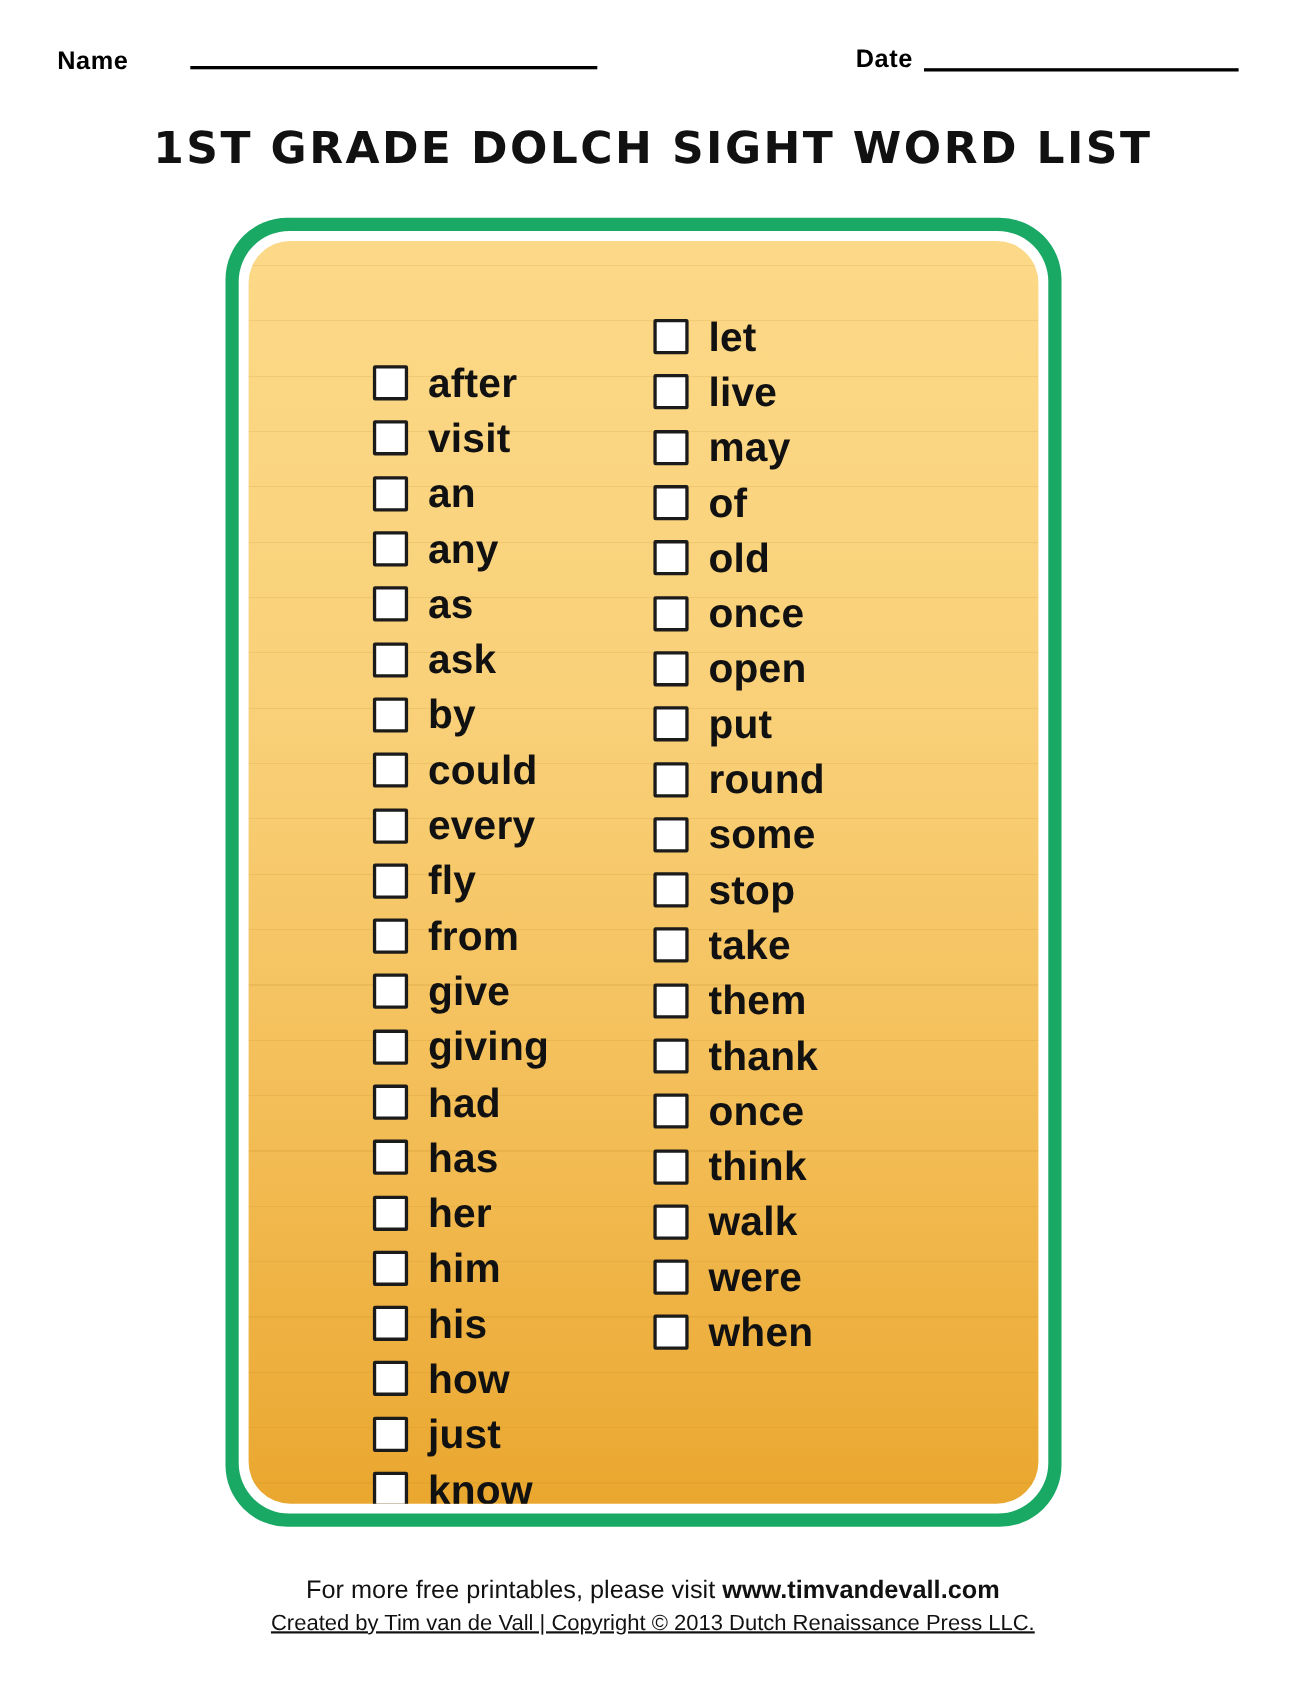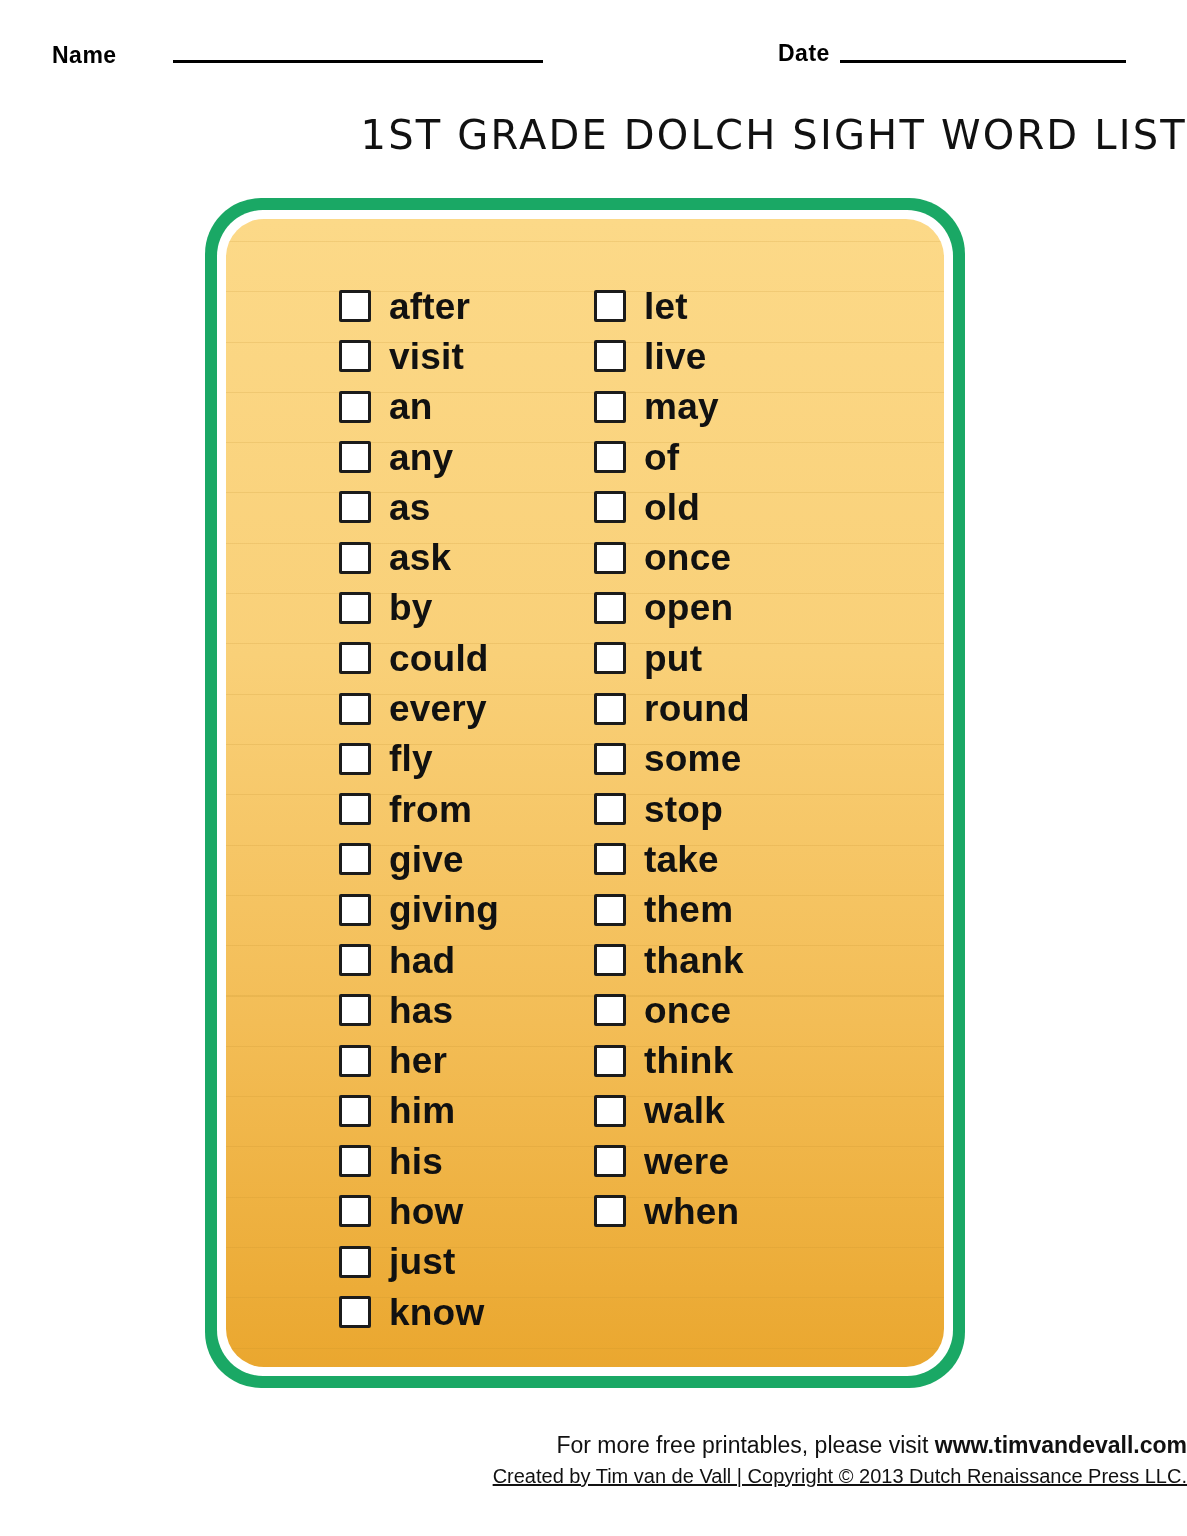--- a/index.html
+++ b/index.html
@@ -30,21 +30,21 @@
     top: 0;
     display: flex;
     align-items: baseline;
     gap: 46px;
   }
   .date-block {
     position: absolute;
     left: 778px;
     top: 0;
     display: flex;
-    align-items: flex-start;
+    align-items: center;
   }
   .field-label {
     font-size: 23px;
     font-weight: bold;
     letter-spacing: 0.5px;
     color: #000;
   }
   .field-line {
     display: inline-block;
     border-bottom: 3px solid #000;
@@ -53,23 +53,23 @@
   }
   .name-line { width: 370px; }
   .date-line { width: 286px; }
 
   
   .title {
     position: absolute;
     top: 112px;
     left: 0;
     width: 1187px;
-    text-align: right;
+    text-align: center;
     font-size: 40px;
-    font-weight: normal;
+    font-weight: bold;
     letter-spacing: 2.2px;
     font-family: "DejaVu Sans", sans-serif;
     color: #111;
   }
 
   
   .card-outer {
     position: absolute;
     left: 205px;
     top: 198px;
@@ -115,21 +115,21 @@
   .columns {
     position: absolute;
     top: 62px;
     left: 0;
     width: 100%;
     display: flex;
   }
   .col {
     box-sizing: border-box;
   }
-  .col-left { width: 348px; padding-left: 113px; }
+  .col-left { width: 348px; padding-left: 113px; margin-top: 42px; }
   .col-right { width: 380px; padding-left: 24px; }
 
   .word-row {
     height: 50.3px;
     display: flex;
     align-items: center;
   }
   .checkbox {
     width: 26px;
     height: 26px;
@@ -146,21 +146,21 @@
     line-height: 1;
     letter-spacing: 0.2px;
   }
 
   
   .footer {
     position: absolute;
     top: 1432px;
     left: 0;
     width: 1187px;
-    text-align: right;
+    text-align: center;
   }
   .footer-line1 {
     font-size: 23px;
     color: #111;
     margin-bottom: 6px;
   }
   .footer-line1 .site {
     font-weight: bold;
   }
   .footer-line2 {

